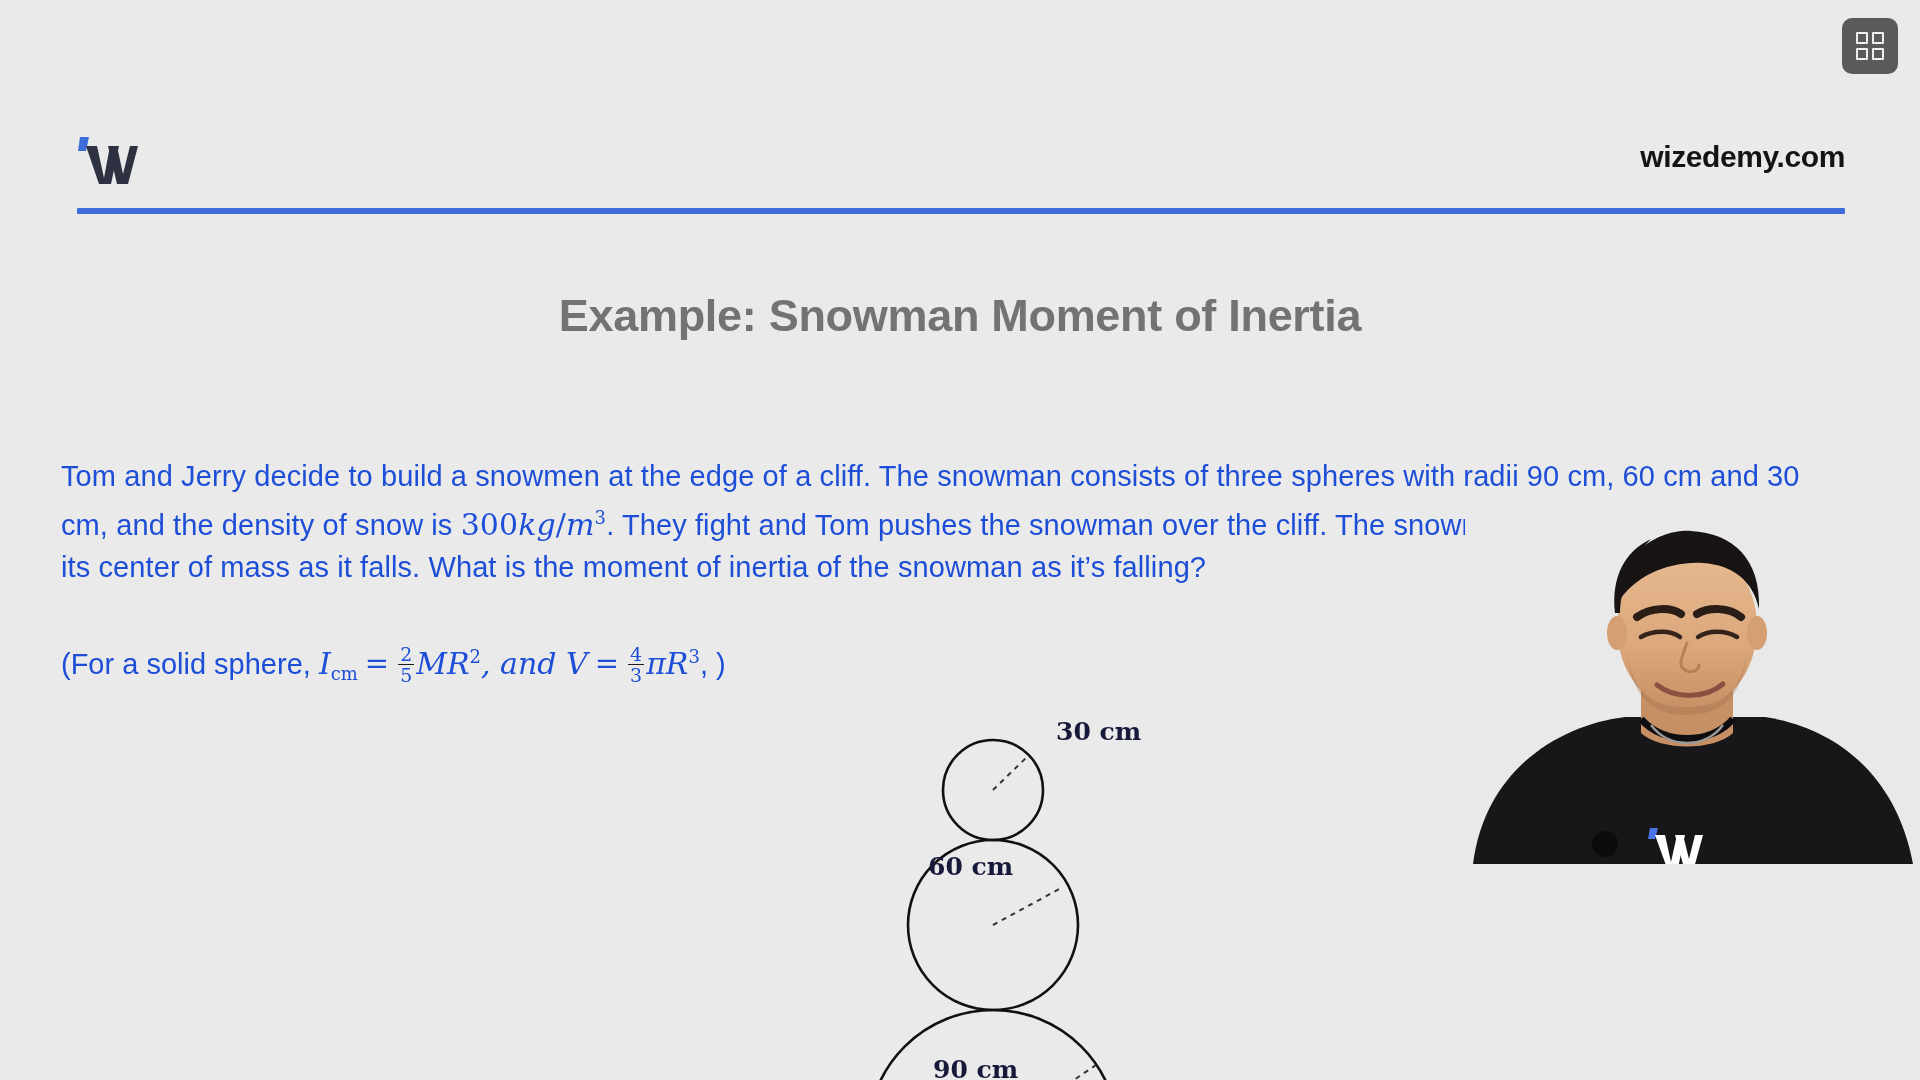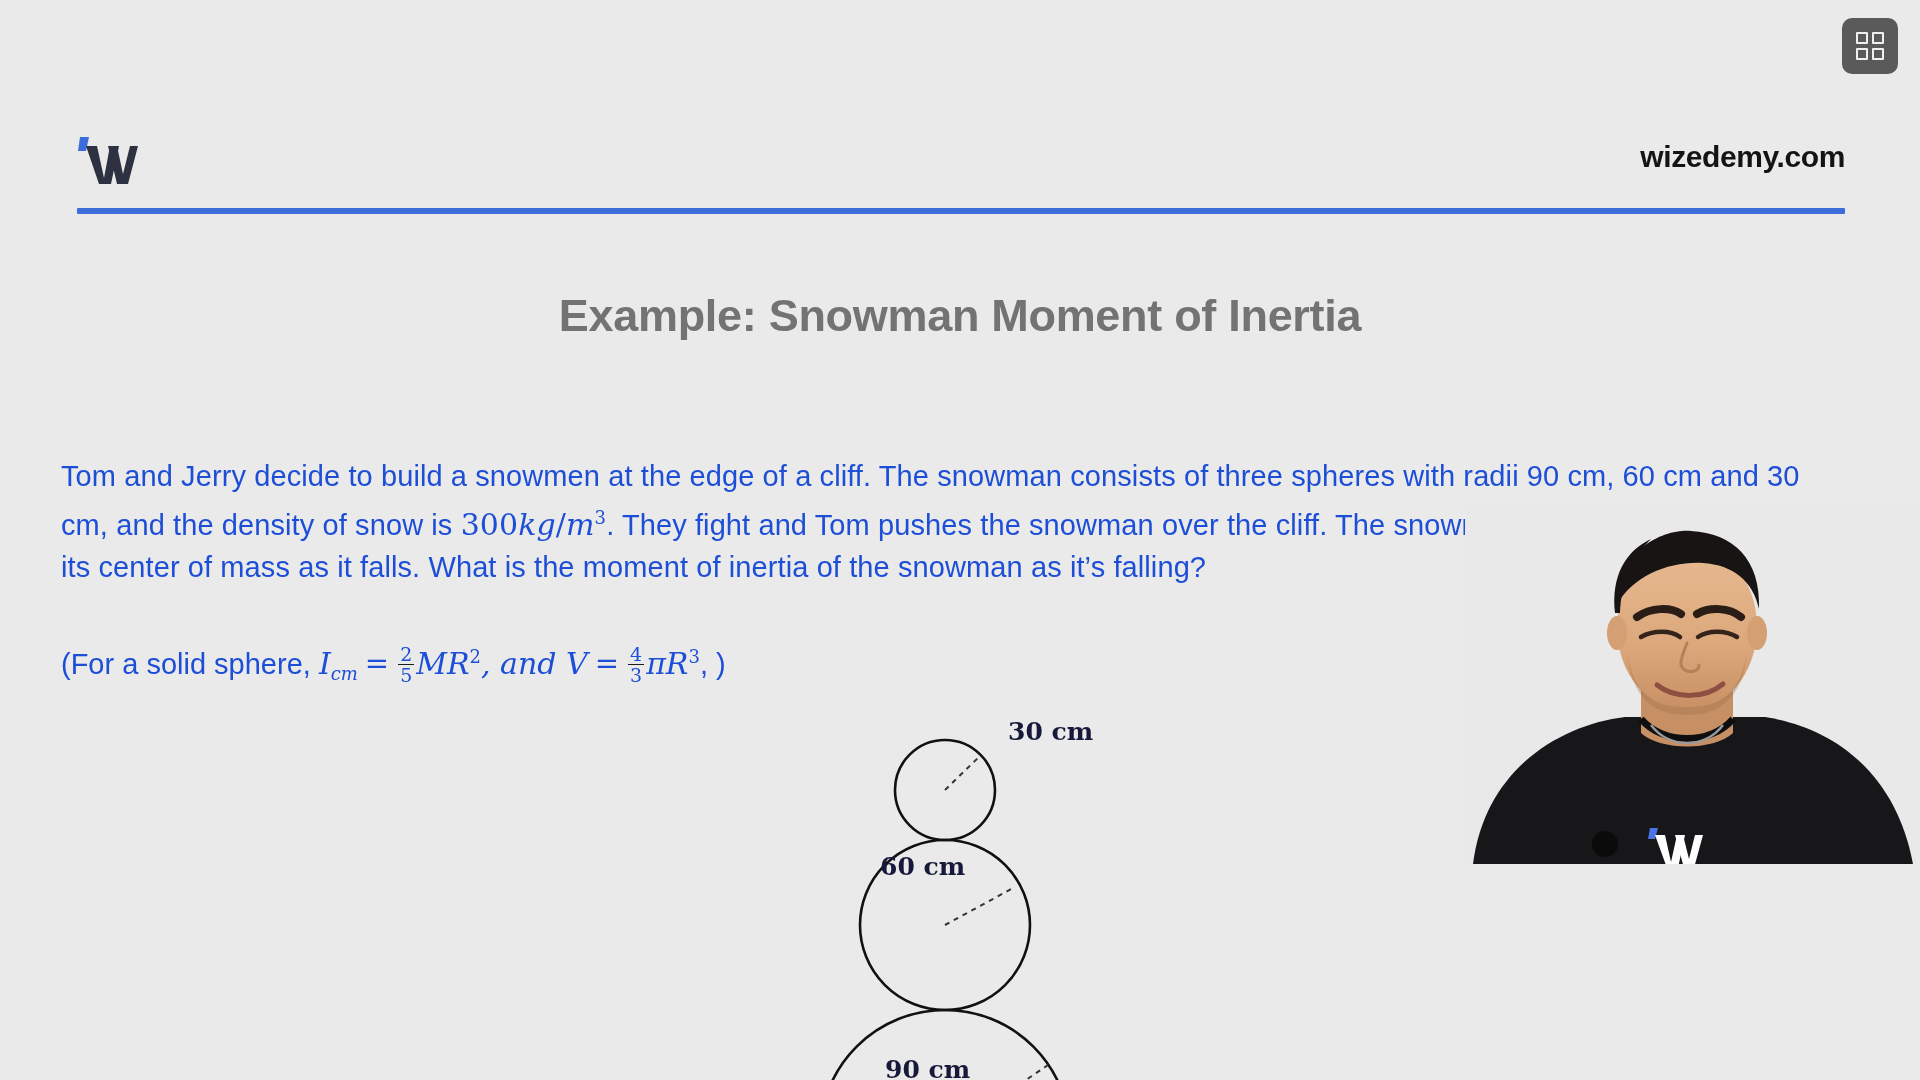--- a/index.html
+++ b/index.html
@@ -129,39 +129,38 @@
     font-size: 30px;
   }
   .sup {
     font-size: 0.62em;
     vertical-align: super;
     font-style: normal;
   }
   .sub {
     font-size: 0.62em;
     vertical-align: sub;
-    font-style: italic;
   }
   .frac {
     display: inline-block;
     vertical-align: -0.48em;
     text-align: center;
     font-family: "DejaVu Serif", "Liberation Serif", serif;
     font-size: 19px;
     line-height: 1.08;
     margin: 0 2px;
   }
   .frac .num { display: block; padding: 0 2px; }
   .frac .den { display: block; padding: 0 2px; border-top: 1.4px solid #1d1d1d; }
   .op { margin: 0 7px; font-family: "DejaVu Serif", "Liberation Serif", serif; }
 
   
   .figure {
     position: absolute;
-    left: 810px;
+    left: 858px;
     top: 715px;
     width: 320px;
     height: 365px;
     overflow: hidden;
   }
   .figure svg { display: block; }
   .dim-label {
     font-family: "DejaVu Serif", "Liberation Serif", serif;
     font-size: 25px;
     font-weight: bold;

